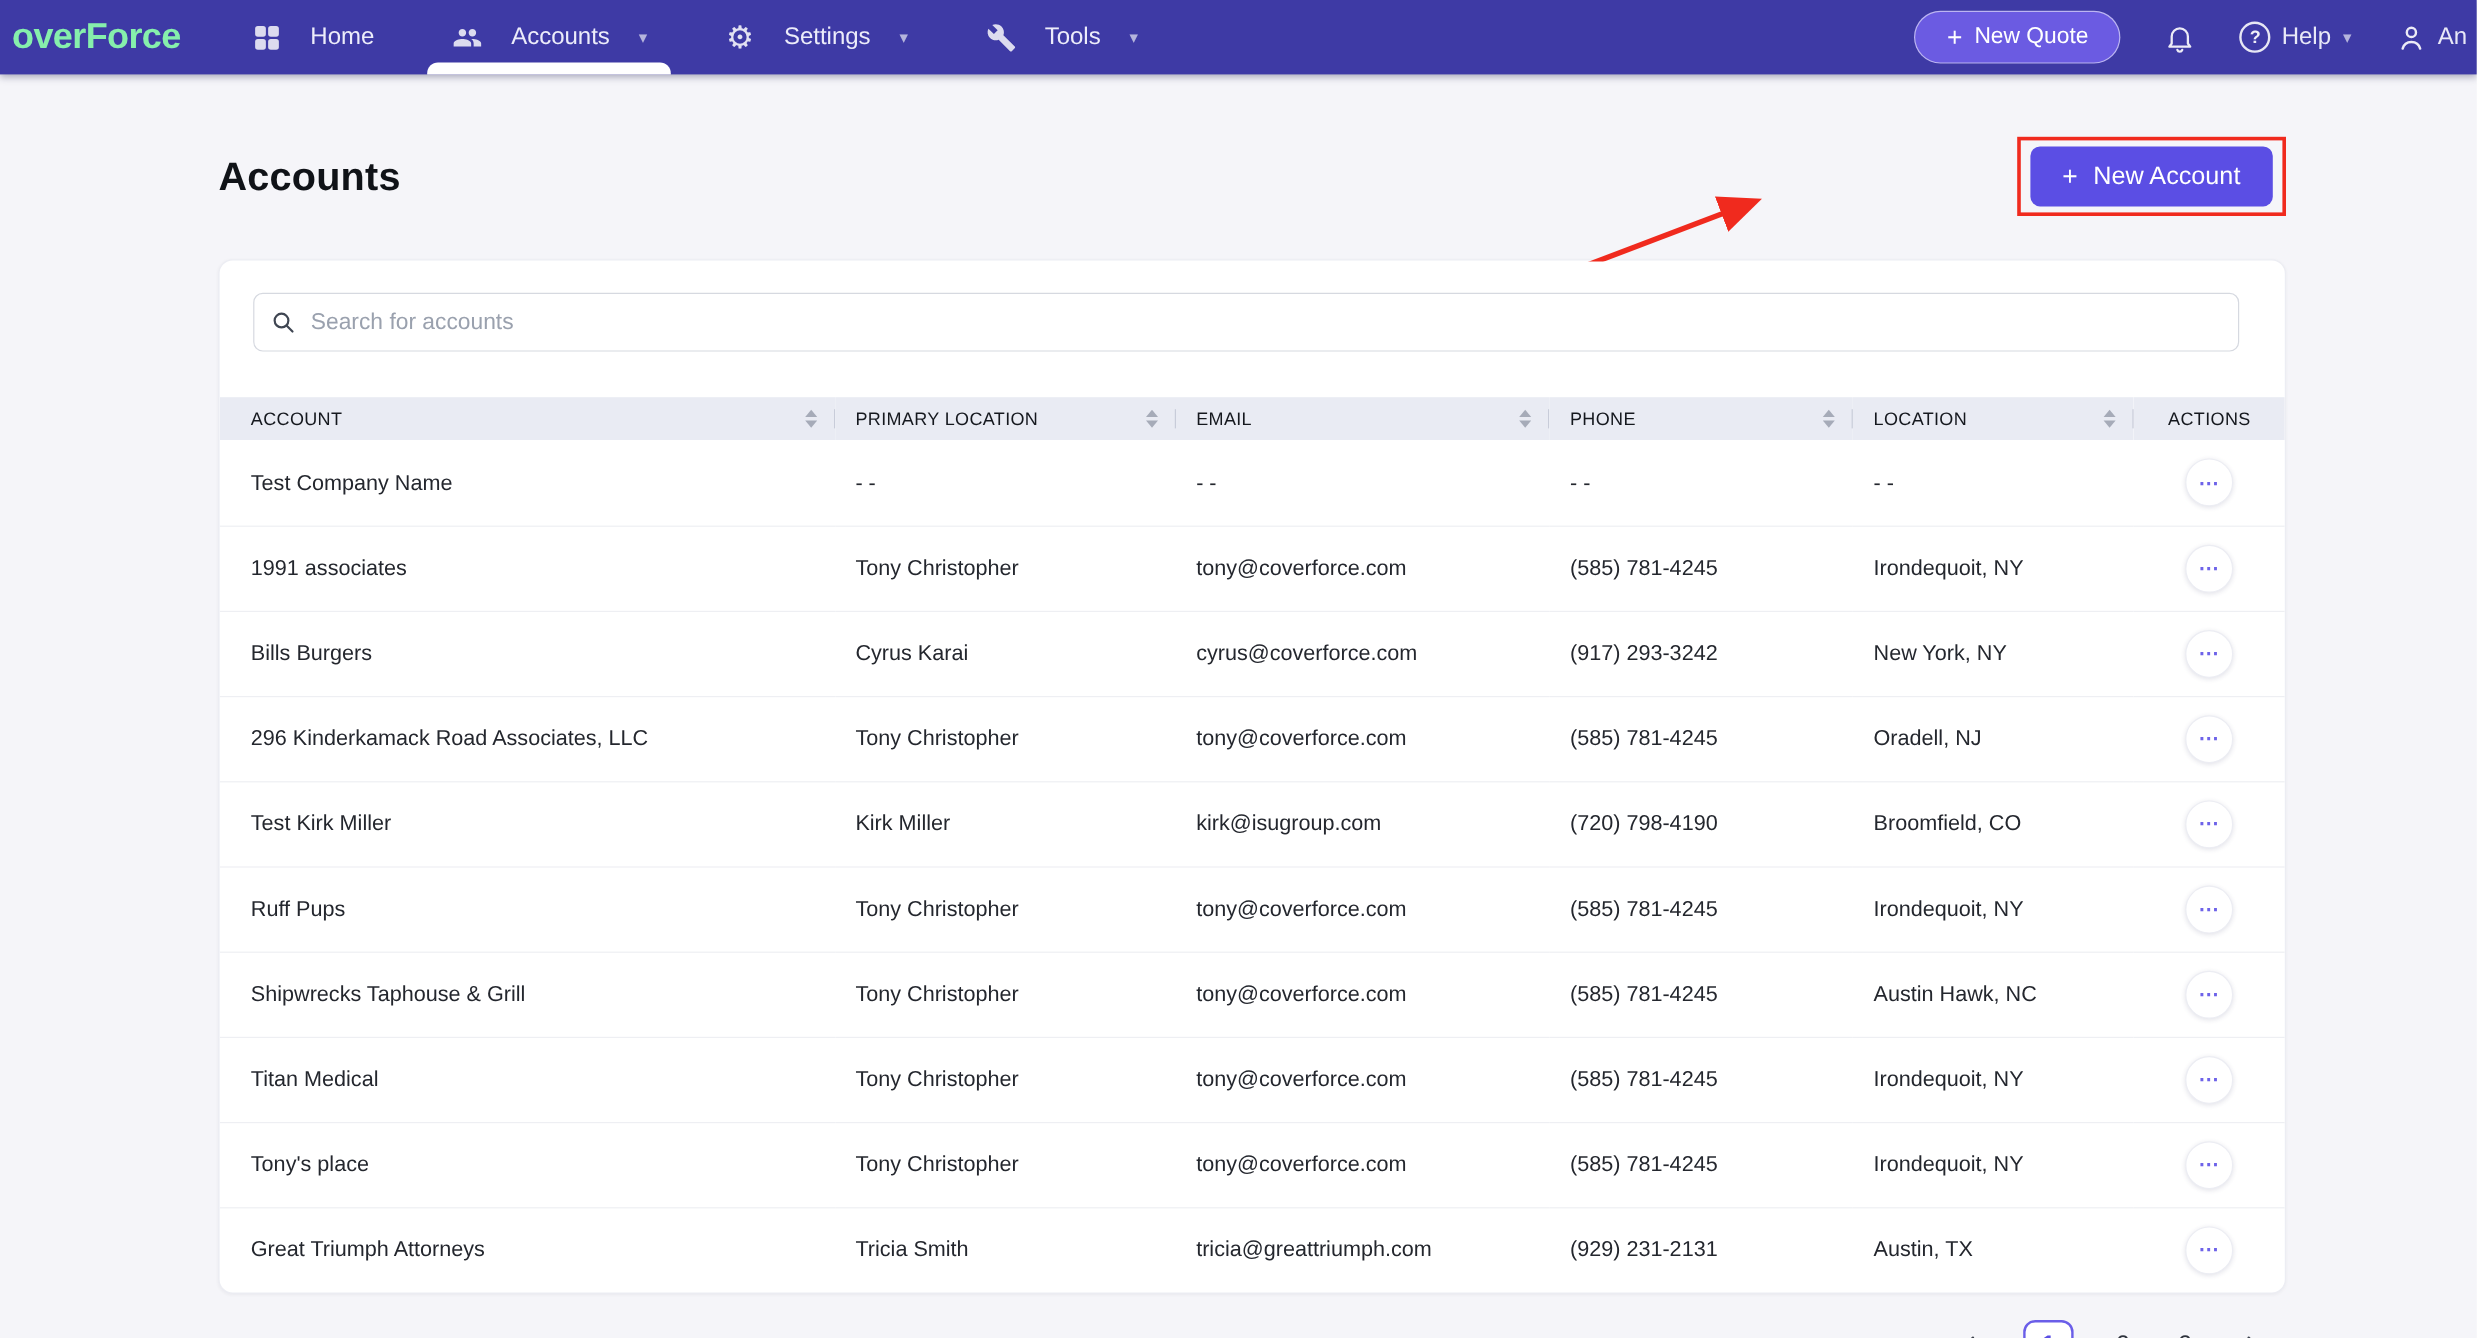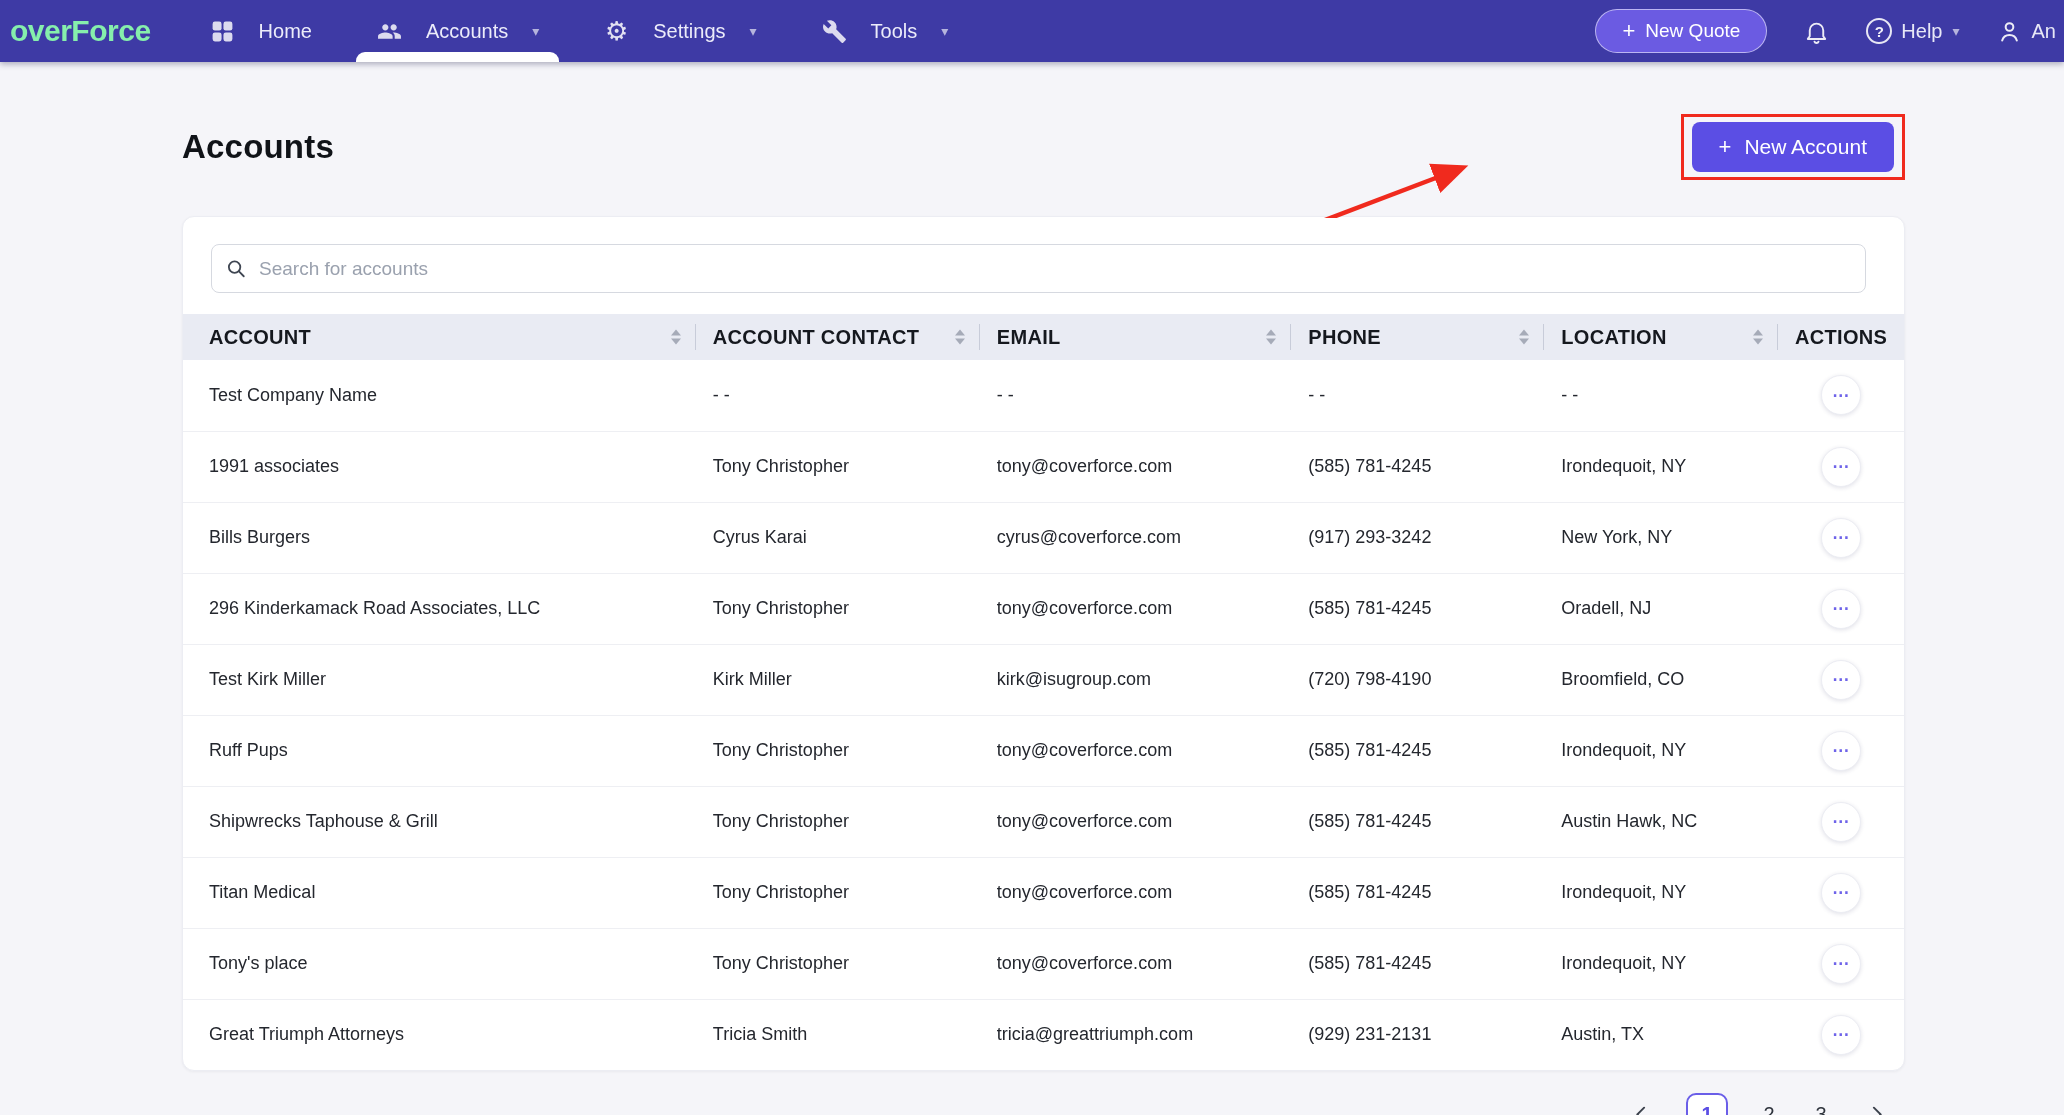--- a/index.html
+++ b/index.html
@@ -54,33 +54,33 @@
     height:50px; padding:0 27px; border-radius:8px; background:#5B4EE4; border:none;
     color:#fff; font-size:21px; display:flex; align-items:center; gap:13px; cursor:pointer; font-family:inherit;
   }
   .annotation-arrow { position:absolute; left:1258px; top:98px; width:270px; height:120px; pointer-events:none; z-index:4; }
 
   
   .card {
     margin:36px 159px 0 182px; background:#fff; border-radius:12px;
     border:1px solid #ECEDF3; box-shadow:0 1px 3px rgba(16,24,40,.05); overflow:hidden;
   }
-  .search-wrap { padding:27px 38px 21px 28px; }
+  .search-wrap { padding:27px 38px 38px 28px; }
   .search-box { position:relative; }
   .search-box .mag { position:absolute; left:15px; top:50%; transform:translateY(-50%); width:21px; height:21px; }
   .search-input {
     width:100%; height:49px; border:1px solid #D6D9E0; border-radius:8px;
     padding:0 16px 0 47px; font-size:19px; color:#2B2F38; font-family:inherit; outline:none; background:#fff;
   }
   .search-input::placeholder { color:#9AA1AE; }
 
   table { width:100%; border-collapse:collapse; table-layout:fixed; }
   col.c0{width:29.8%} col.c1{width:16.5%} col.c2{width:18.1%} col.c3{width:14.7%} col.c4{width:13.6%} col.c5{width:7.3%}
   th {
-    position:relative; height:46px; background:#E9EBF3; font-size:20px; font-weight:700;
+    position:relative; height:36px; background:#E9EBF3; font-size:15px; font-weight:400;
     color:#15181E; text-align:left; padding:0 42px 0 26px; letter-spacing:.3px; cursor:pointer; white-space:nowrap;
   }
   th:not(:first-child) { padding-left:17px; }
   th.actions-col { text-align:center; padding:0; cursor:default; }
   th:not(:last-child)::after {
     content:""; position:absolute; right:0; top:10px; bottom:10px; width:1px; background:#C8CCD9;
   }
   .sort { position:absolute; right:15px; top:50%; transform:translateY(-50%); display:inline-flex; flex-direction:column; gap:3px; }
   .sort i { display:block; width:0; height:0; border-left:5px solid transparent; border-right:5px solid transparent; }
   .sort .up   { border-bottom:6px solid #A6ABB8; }
@@ -228,21 +228,21 @@
     <thead>
       <tr id="thead-row">
           <th>
     <span class="th-label">ACCOUNT</span>
     <span class="sort">
               <i class="up"></i>
               <i class="down"></i>
             </span>
   </th>
           <th>
-    <span class="th-label">ACCOUNT CONTACT</span>
+    <span class="th-label">PRIMARY LOCATION</span>
     <span class="sort">
               <i class="up"></i>
               <i class="down"></i>
             </span>
   </th>
           <th>
     <span class="th-label">EMAIL</span>
     <span class="sort">
               <i class="up"></i>
               <i class="down"></i>

